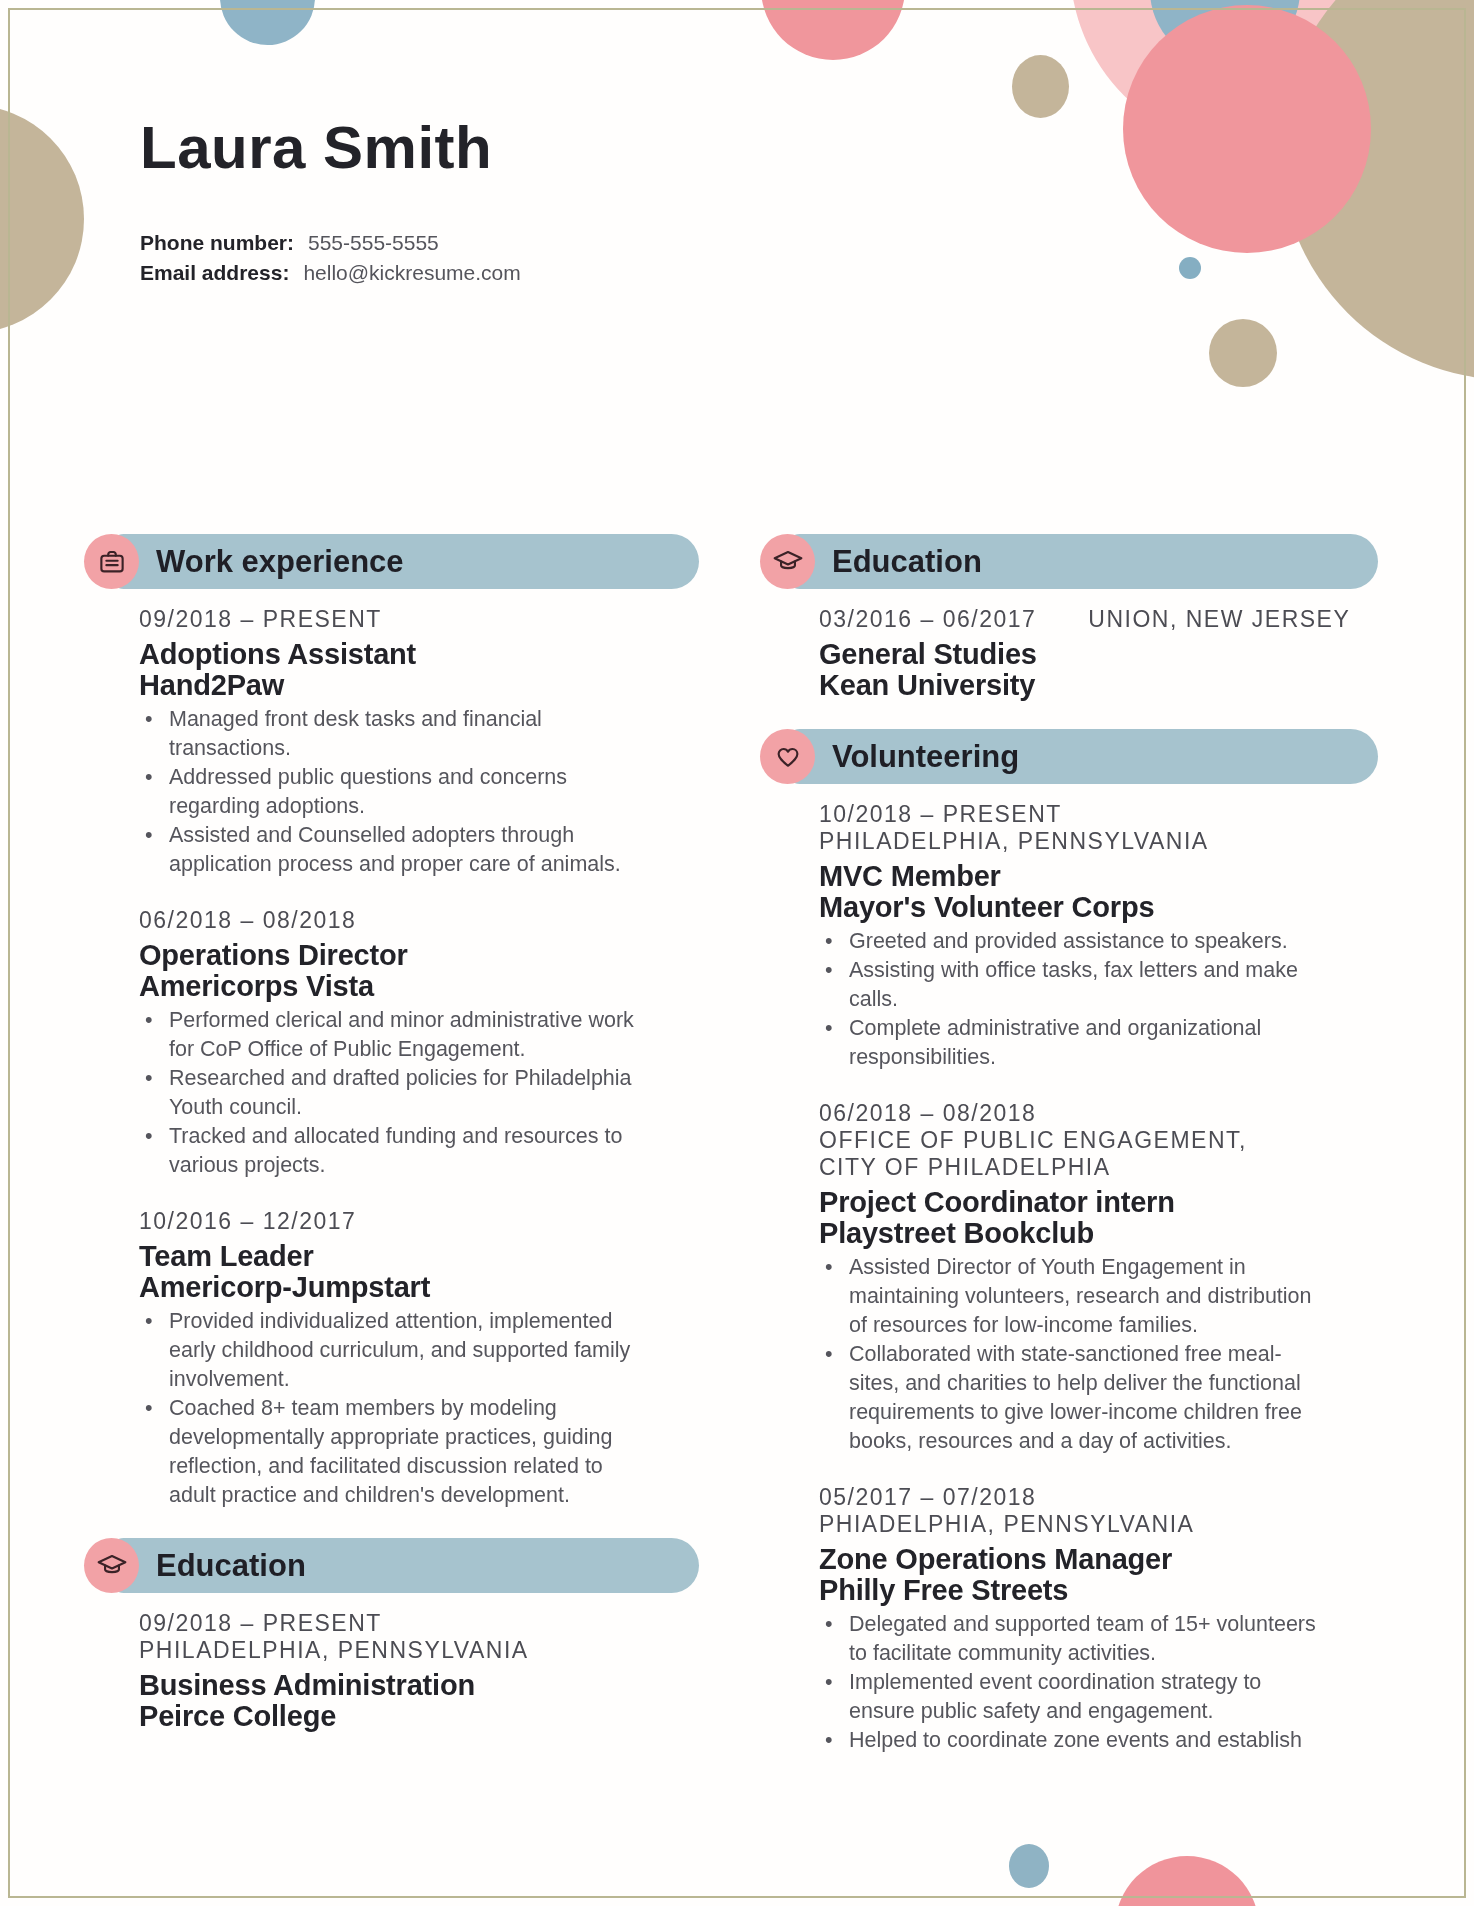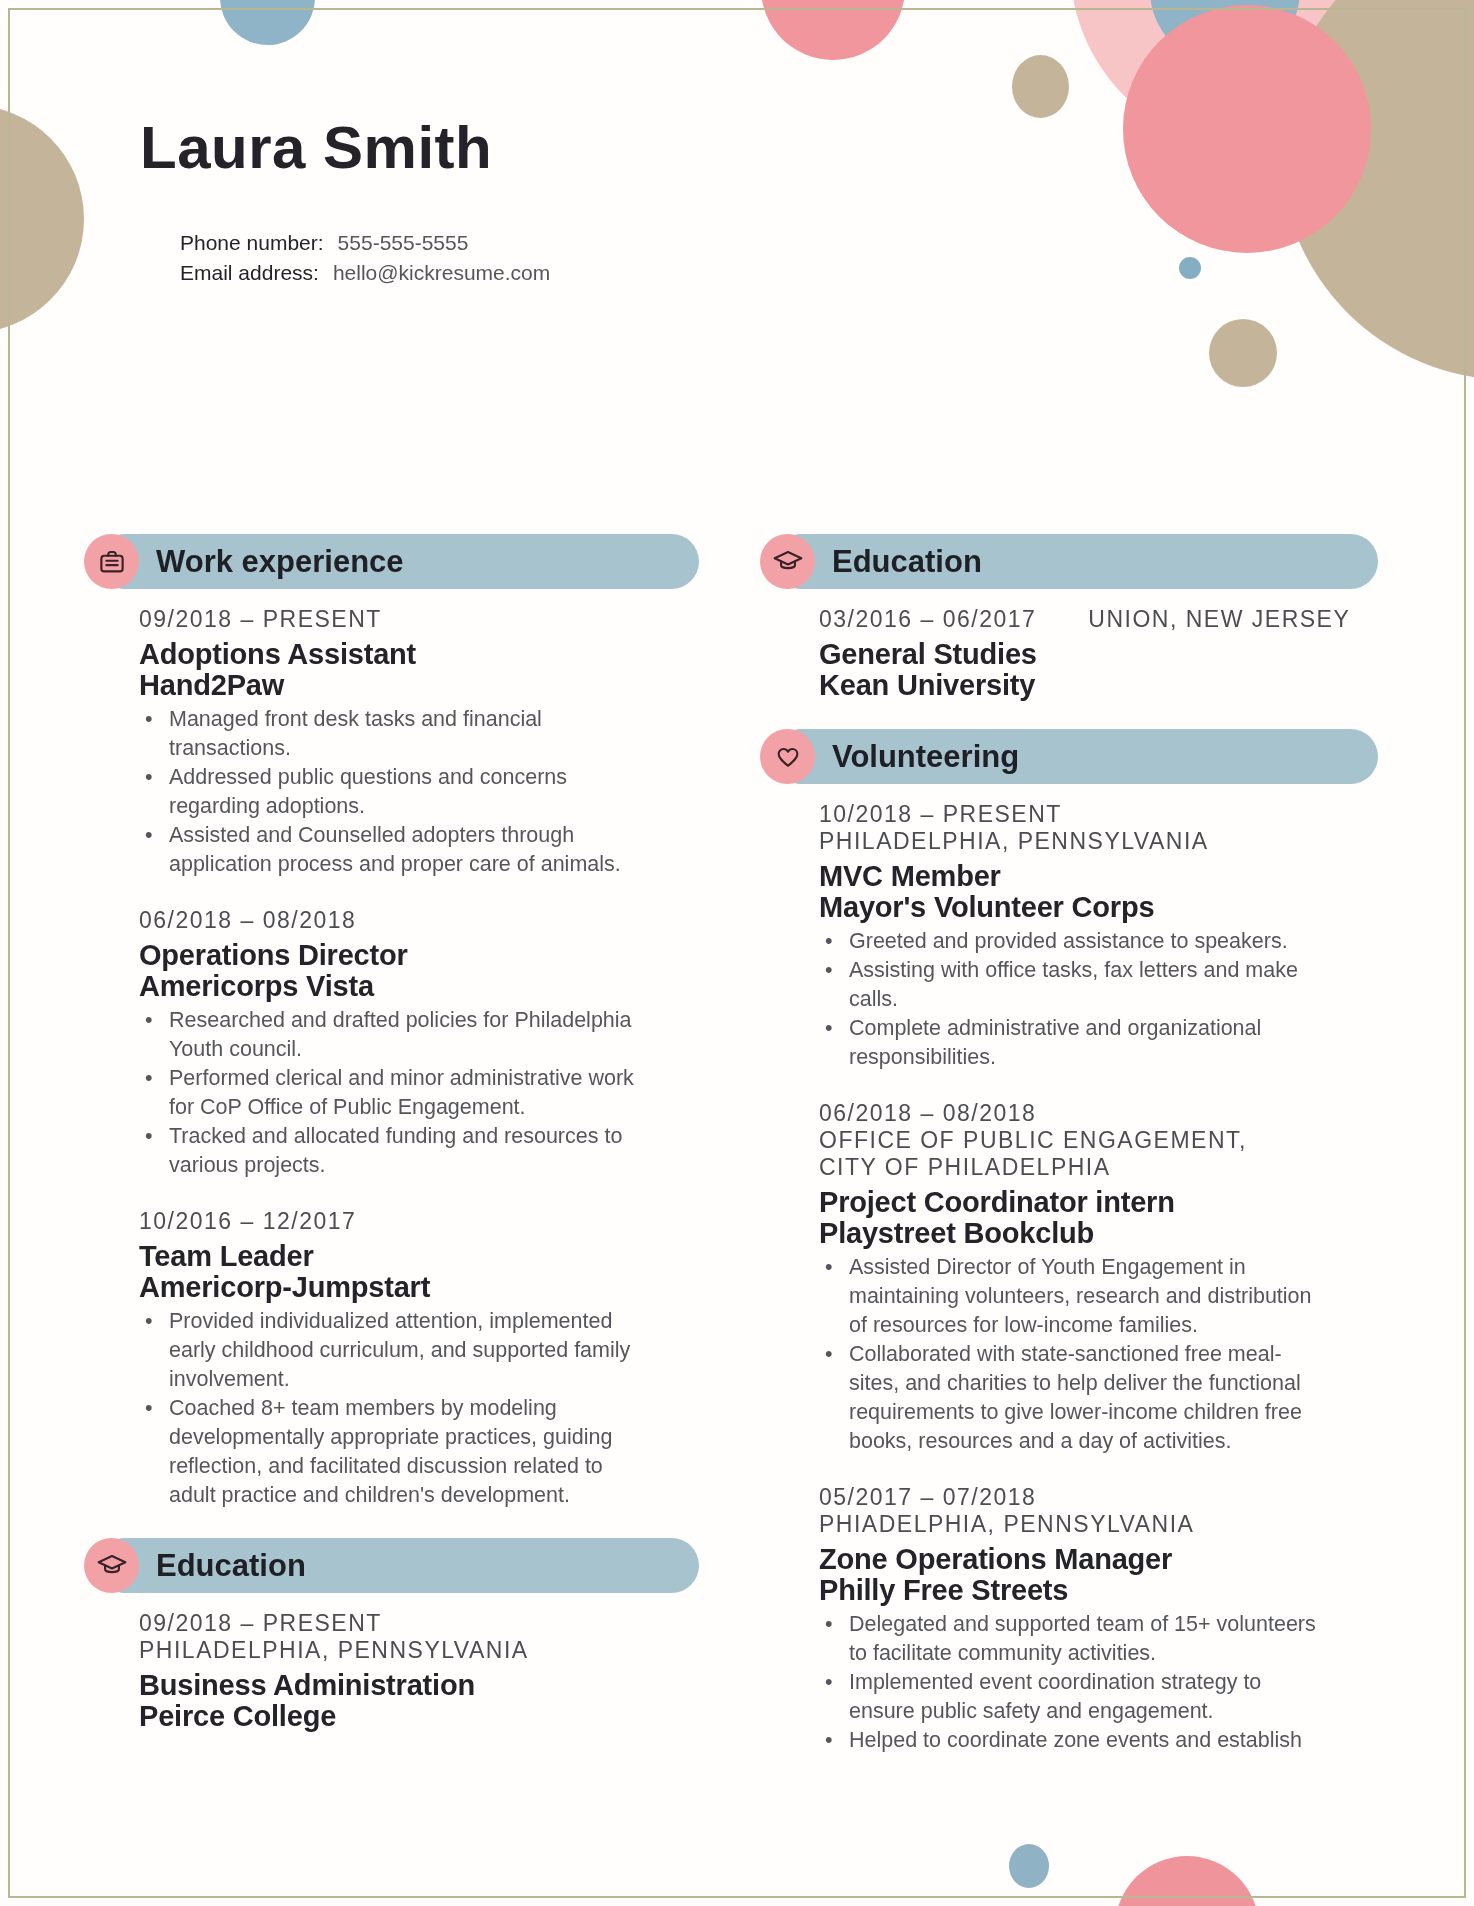--- a/index.html
+++ b/index.html
@@ -27,21 +27,21 @@
   .frame{position:absolute;inset:8px;border:2px solid #b9b692;z-index:40;pointer-events:none;}
 
   
   .rheader{position:absolute;left:140px;top:118px;z-index:10;}
   .rheader h1{
     margin:0;font-size:60px;line-height:60px;font-weight:700;
     color:#232329;letter-spacing:.5px;
   }
   .contact{margin-top:50px;}
   .contact-row{line-height:30px;font-size:21px;}
-  .clabel{font-weight:400;color:#232329;margin-right:14px;margin-left:40px;}
+  .clabel{font-weight:700;color:#232329;margin-right:14px;}
   .cvalue{color:#55555c;}
 
   
   .col{position:absolute;top:534px;z-index:10;}
   .col-left{left:84px;width:615px;}
   .col-right{left:760px;width:618px;}
   .section + .section{margin-top:16px;}
 
   
   .sec-header{position:relative;height:39px;margin-bottom:33px;}
@@ -139,24 +139,24 @@
         </ul>
       </div>
 
       <div class="entry">
         <div class="e-meta">
           <div class="e-date">06/2018 – 08/2018</div>
         </div>
         <div class="e-title">Operations Director</div>
         <div class="e-org">Americorps Vista</div>
         <ul class="bullets">
+          <li>Performed clerical and minor administrative work
+for CoP Office of Public Engagement.</li>
           <li>Researched and drafted policies for Philadelphia
 Youth council.</li>
-          <li>Performed clerical and minor administrative work
-for CoP Office of Public Engagement.</li>
           <li>Tracked and allocated funding and resources to
 various projects.</li>
         </ul>
       </div>
 
       <div class="entry">
         <div class="e-meta">
           <div class="e-date">10/2016 – 12/2017</div>
         </div>
         <div class="e-title">Team Leader</div>

